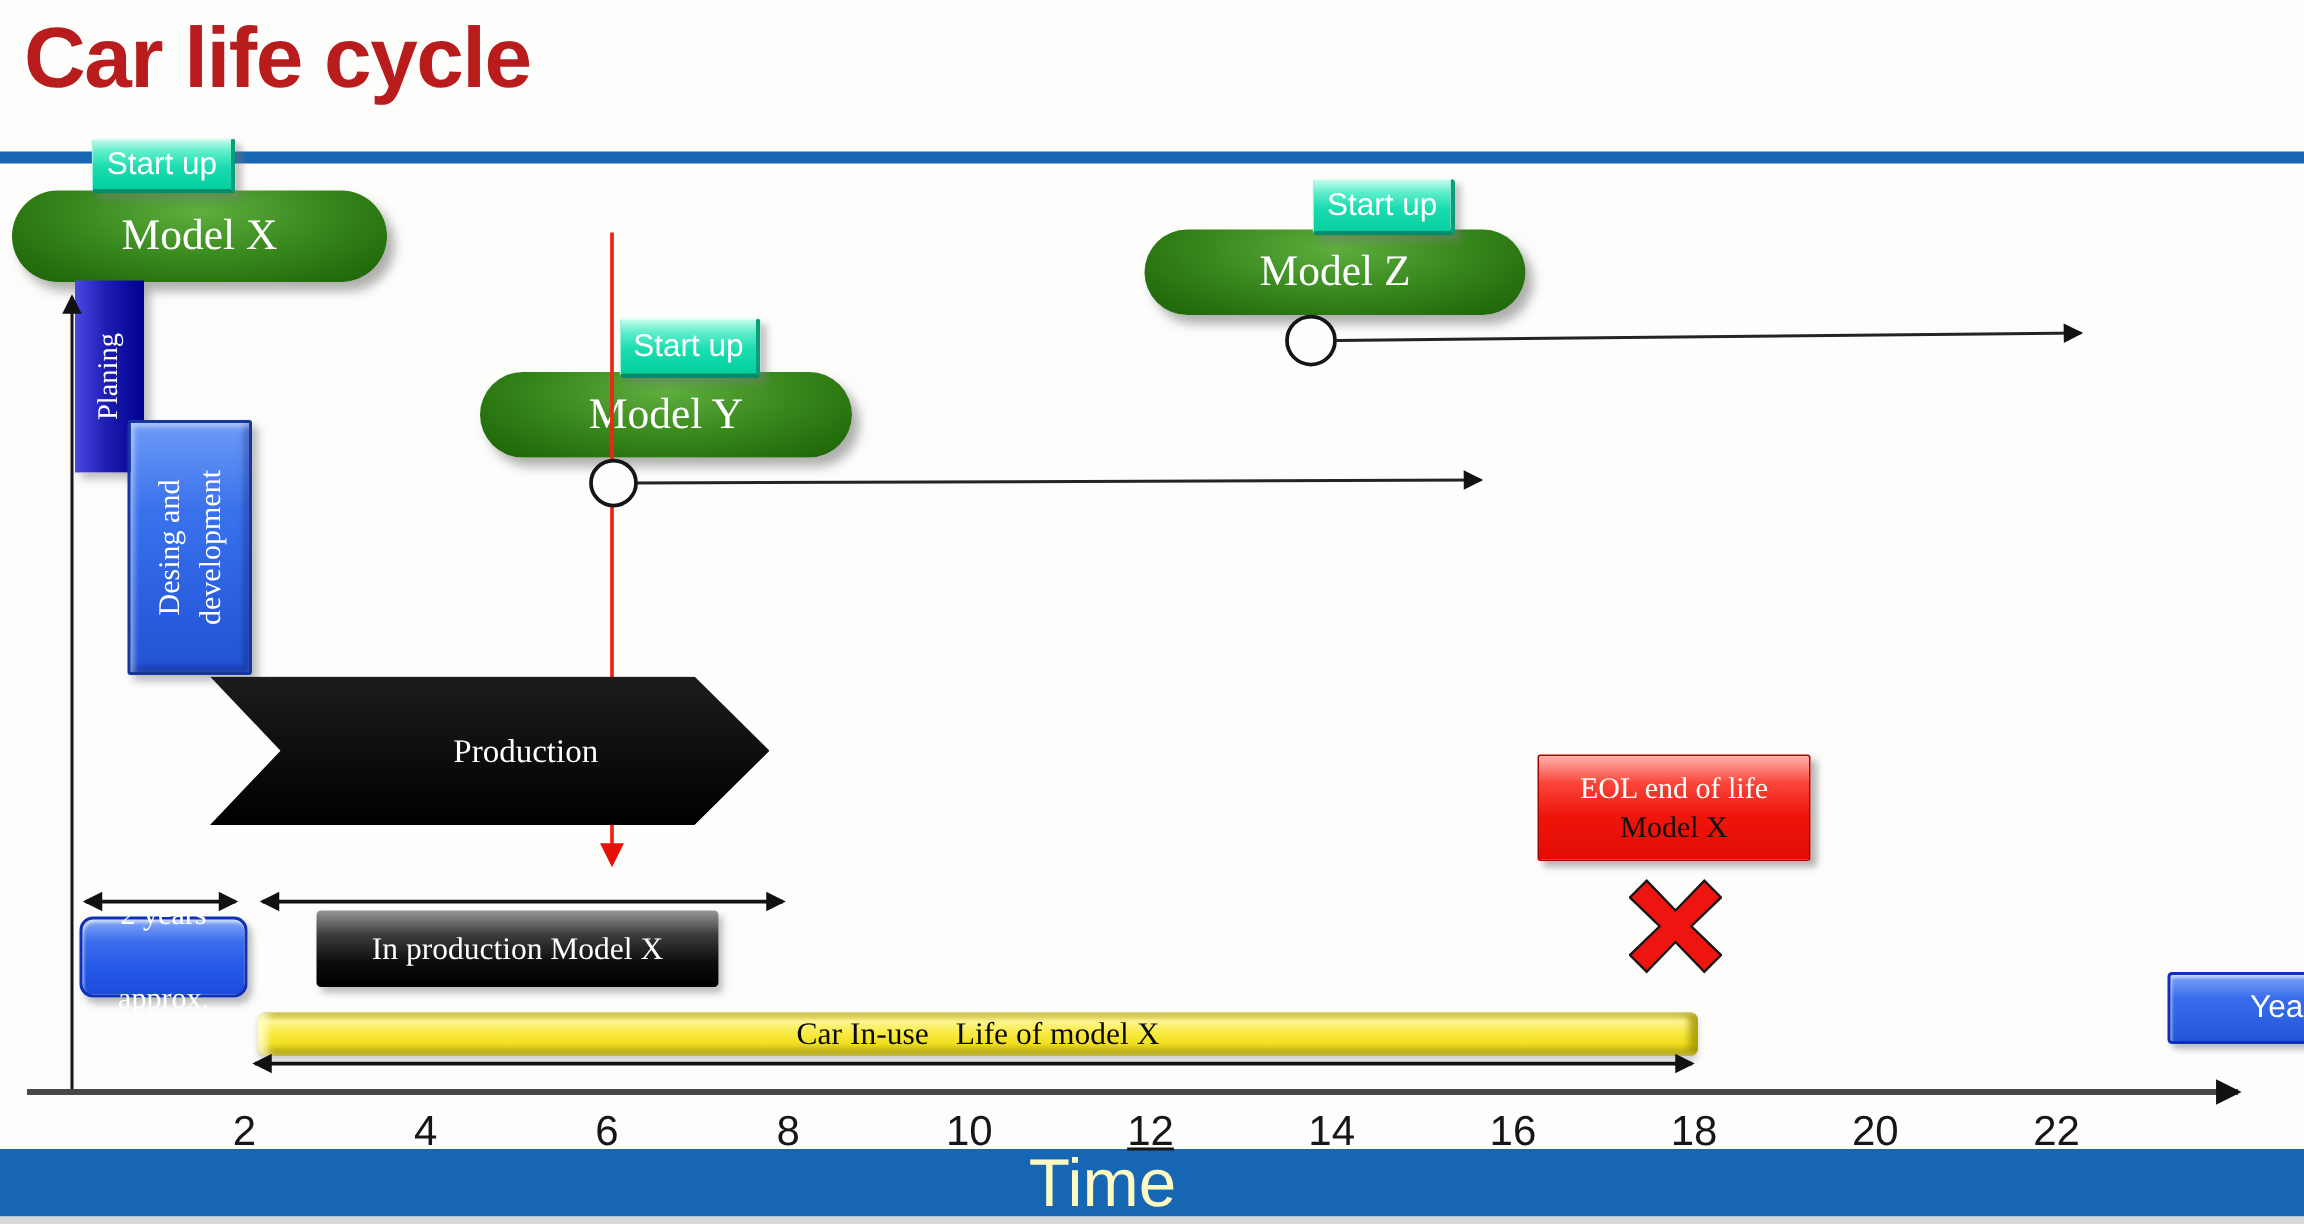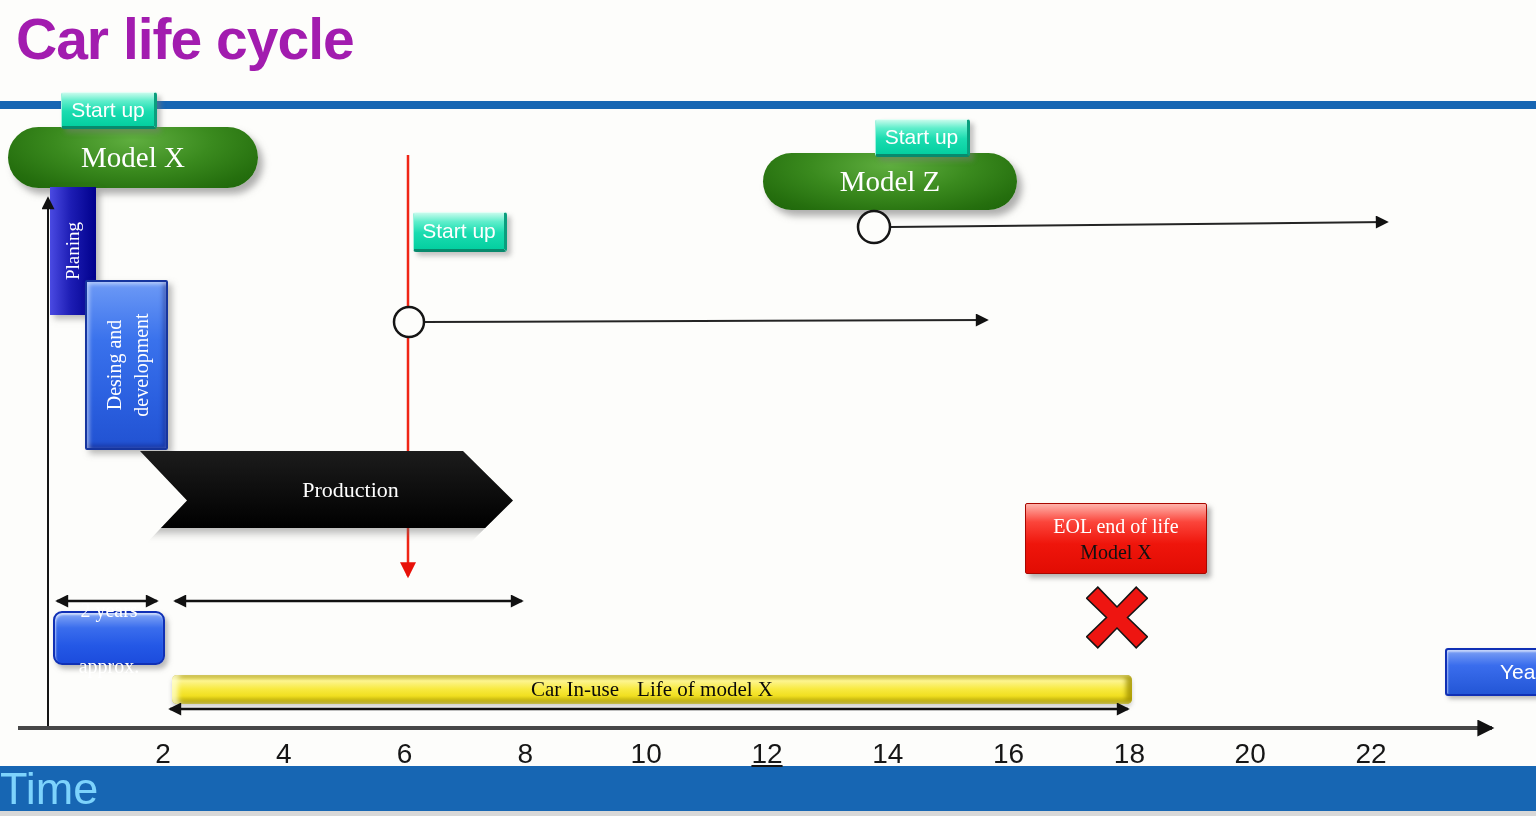--- a/index.html
+++ b/index.html
@@ -4,21 +4,21 @@
 <style>
   html,body{margin:0;padding:0;background:#fff;}
   #canvas{
     position:relative;width:1536px;height:816px;overflow:hidden;
     background:#fdfdfb;font-family:"Liberation Sans",sans-serif;
   }
   .abs{position:absolute;}
 
   
   .slide-title{
-    left:16px;top:6px;font-size:57px;font-weight:bold;color:#a21caf;
+    left:16px;top:6px;font-size:57px;font-weight:bold;color:#b91c1c;
     letter-spacing:-1px;z-index:4;text-align:right;
   }
   .top-bar{left:0;top:101px;width:1536px;height:8px;background:#1766b3;z-index:5;}
 
   
   .pill{
     border-radius:999px;z-index:10;display:flex;align-items:center;justify-content:center;
     background:radial-gradient(ellipse at 50% 22%,#5fae3f 0%,#3a8a1e 45%,#256f0e 80%,#1c6409 100%);
     box-shadow:5px 6px 7px rgba(110,110,110,.55);
     color:#fff;font-family:"Liberation Serif",serif;font-size:29px;
@@ -53,21 +53,21 @@
   .planning-box .rot-wrap{width:128px;height:46px;transform:translate(-50%,-50%) rotate(-90deg);}
   .design-box{
     left:85px;top:280px;width:79px;height:166px;
     background:linear-gradient(180deg,#6d9af6 0%,#3a72ec 35%,#2b60e0 70%,#2152d2 100%);
     border:2px solid #16359e;border-radius:2px;
     box-shadow:inset 2px 2px 4px rgba(255,255,255,.55),inset -3px -3px 4px rgba(0,0,80,.35),4px 4px 6px rgba(120,120,120,.5);
     color:#fff;font-family:"Liberation Serif",serif;font-size:20px;line-height:1.35;
   }
   .design-box .rot-wrap{width:166px;height:79px;transform:translate(-50%,-50%) rotate(-90deg);}
   .production-arrow{
-    left:140px;top:451px;width:373px;height:77px;background:linear-gradient(180deg,#1c1c1c,#000);
+    left:140px;top:451px;width:373px;height:99px;background:linear-gradient(180deg,#1c1c1c,#000);
     clip-path:polygon(0 0,323px 0,373px 49.5px,323px 99px,0 99px,47px 49.5px);
     z-index:30;display:flex;align-items:center;justify-content:center;padding-left:48px;box-sizing:border-box;
     color:#fff;font-family:"Liberation Serif",serif;font-size:22px;
     filter:drop-shadow(4px 5px 4px rgba(110,110,110,.5));
   }
 
   
   .two-years{
     left:53px;top:611px;width:108px;height:50px;z-index:10;
     background:linear-gradient(180deg,#86a9f7 0%,#3a6ded 30%,#2458e6 65%,#1c4cdd 100%);
@@ -111,22 +111,22 @@
   }
   .red-x{left:1086px;top:584px;width:62px;height:67px;z-index:20;}
 
   
   .tick{
     position:absolute;top:738px;transform:translateX(-50%);
     font-size:28px;color:#161616;z-index:6;
   }
   .footer-bar{
     left:0;top:766px;width:1536px;height:45px;background:#1766b3;z-index:5;
-    display:flex;align-items:center;justify-content:flex-start;padding-right:66px;box-sizing:border-box;
-    color:#7dd3fc;font-size:45px;
+    display:flex;align-items:center;justify-content:center;padding-right:66px;box-sizing:border-box;
+    color:#fef9c3;font-size:45px;
   }
   .footer-strip{left:0;top:811px;width:1536px;height:5px;background:#d8d8d8;z-index:5;}
 
   svg.overlay{position:absolute;left:0;top:0;z-index:20;pointer-events:none;}
 </style>
 </head>
 <body>
 
 <div id="canvas">
 
@@ -135,20 +135,23 @@
 
   <div class="abs startup startup-x">
     <span>Start up</span>
   </div>
   <div class="abs pill pill-x">
     <span>Model X</span>
   </div>
 
   <div class="abs startup startup-y">
     <span>Start up</span>
+  </div>
+  <div class="abs pill pill-y">
+    <span>Model Y</span>
   </div>
 
   <div class="abs startup startup-z">
     <span>Start up</span>
   </div>
   <div class="abs pill pill-z">
     <span>Model Z</span>
   </div>
 
   <div class="abs phase planning-box">
@@ -162,20 +165,23 @@
       <span>development</span>
     </div>
   </div>
   <div class="abs production-arrow">
     <span>Production</span>
   </div>
 
   <div class="abs two-years">
     <span>2 years</span>
     <span>approx.</span>
+  </div>
+  <div class="abs in-production">
+    <span>In production Model X</span>
   </div>
   <div class="abs in-use-bar">
     <span>Car In-use</span>
     <span>Life of model X</span>
   </div>
   <div class="abs eol-box">
     <span class="eol-line1">EOL end of life</span>
     <span class="eol-line2">Model X</span>
   </div>
 

